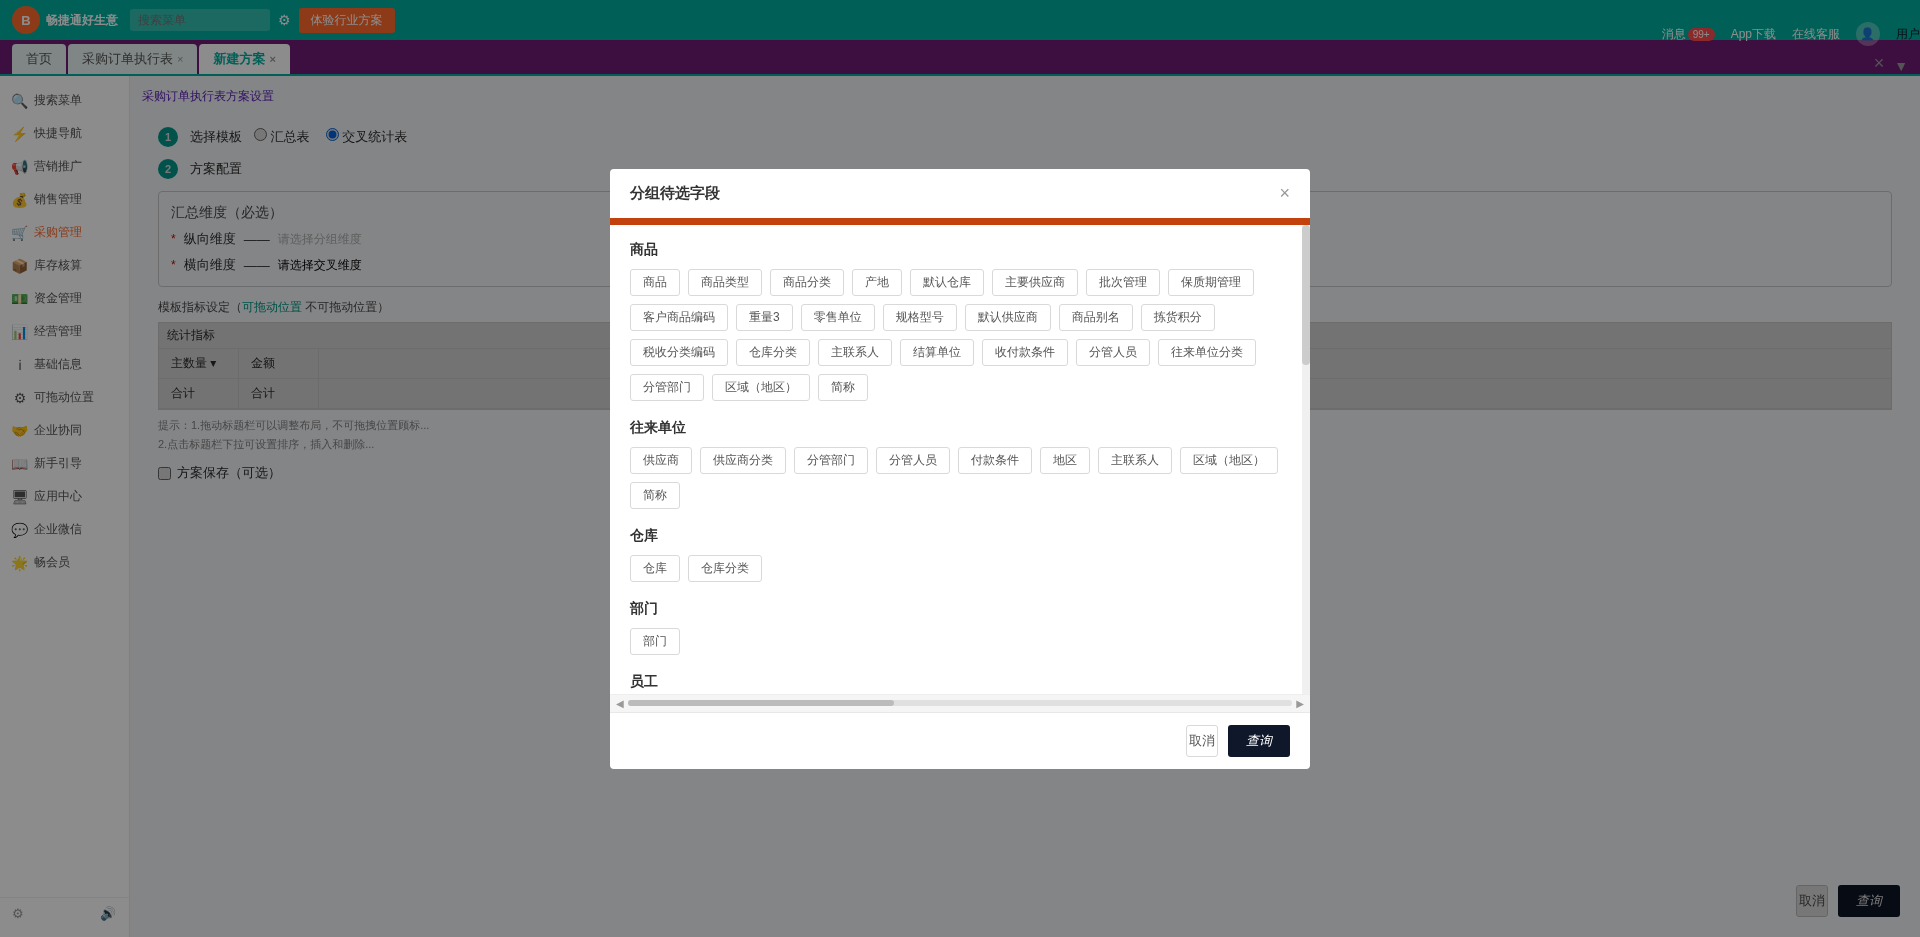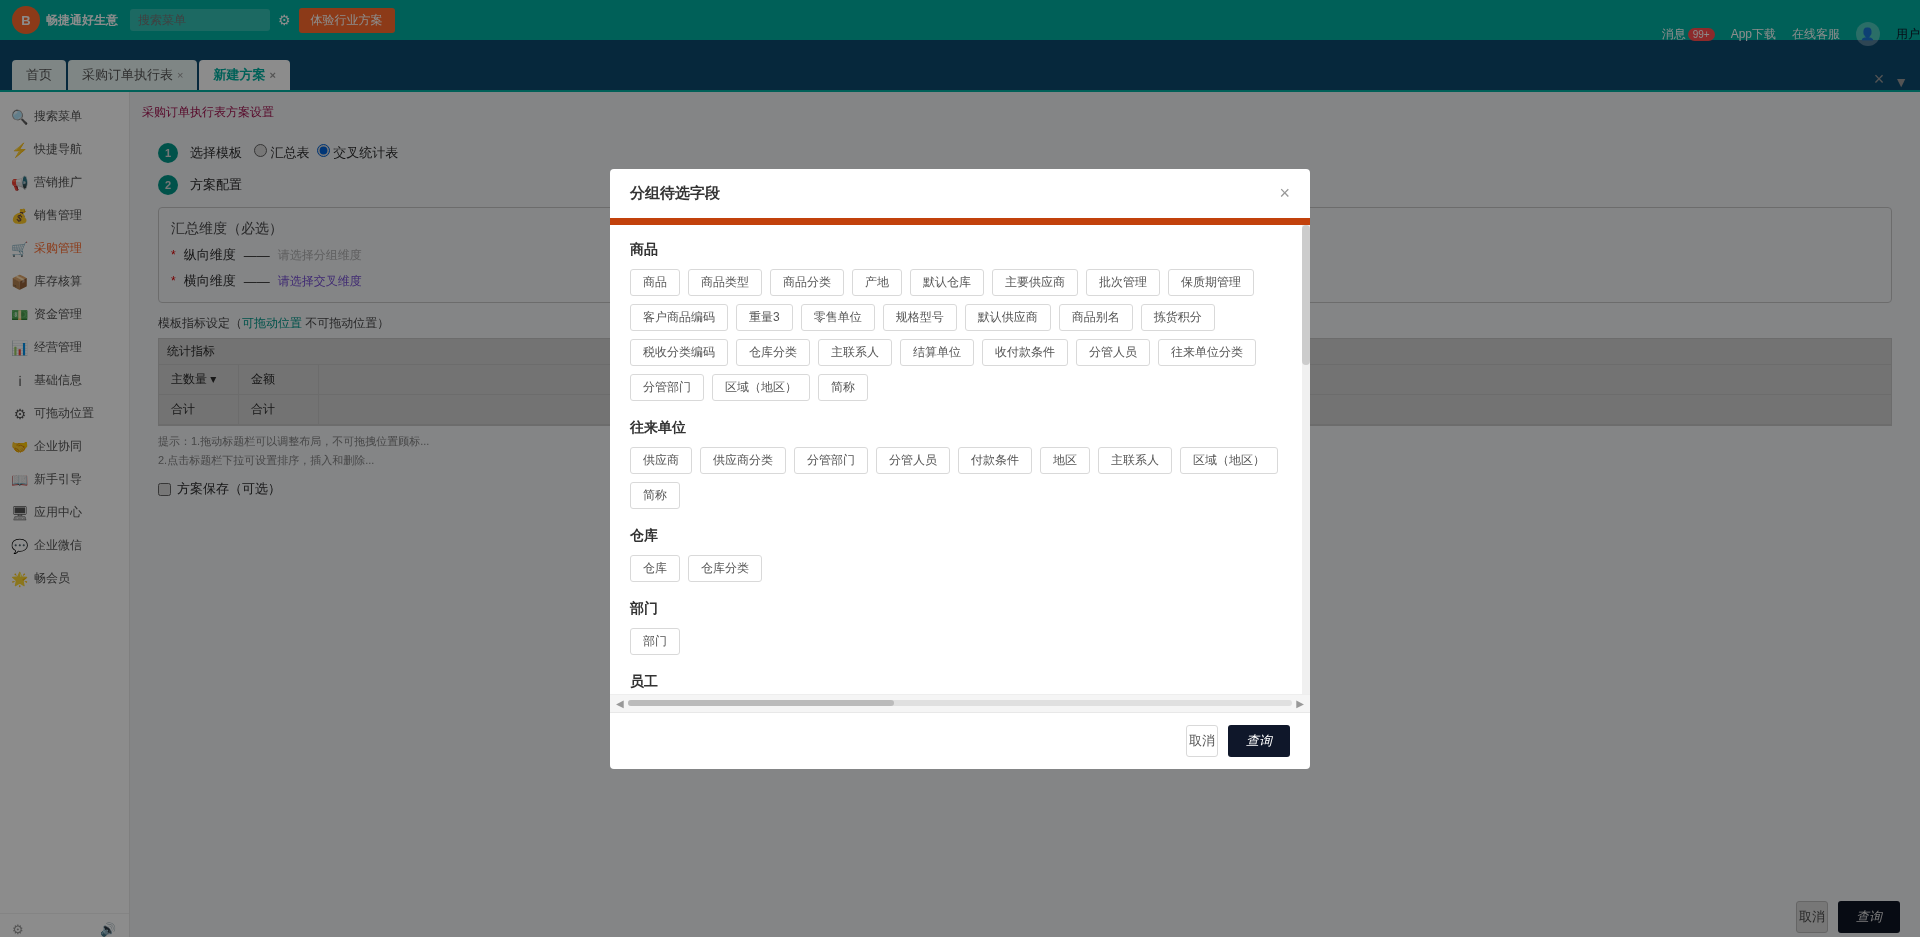--- a/index.html
+++ b/index.html
@@ -41,22 +41,22 @@
       color: white;
       border-radius: 8px;
       padding: 1px 5px;
       font-size: 10px;
       margin-left: 2px;
     }
     .gear-icon { color: white; font-size: 14px; }
 
     
     .tab-bar {
-      height: 52px;
-      background: #0c4a6e;
+      height: 36px;
+      background: #701a75;
       border-bottom: 2px solid #00b0a0;
       display: flex;
       align-items: flex-end;
       padding: 0 12px;
       gap: 2px;
     }
     .tab-item {
       padding: 6px 14px;
       background: #e8f5f3;
       border-radius: 4px 4px 0 0;
@@ -109,21 +109,21 @@
       border-top: 1px solid #f0f0f0;
     }
 
     
     .main-content {
       flex: 1;
       padding: 12px;
       overflow: auto;
       position: relative;
     }
-    .breadcrumb { font-size: 12px; color: #be185d; margin-bottom: 10px; }
+    .breadcrumb { font-size: 12px; color: #6d28d9; margin-bottom: 10px; }
 
     
     .overlay {
       position: fixed;
       top: 0; left: 0; right: 0; bottom: 0;
       background: rgba(0,0,0,0.45);
       z-index: 100;
       display: flex;
       align-items: center;
       justify-content: center;
@@ -214,21 +214,21 @@
     .step-badge {
       width: 20px; height: 20px;
       background: #00b0a0;
       color: white;
       border-radius: 50%;
       display: flex; align-items: center; justify-content: center;
       font-size: 11px;
       font-weight: bold;
       flex-shrink: 0;
     }
-    .radio-group { display: flex; gap: 7px; align-items: center; font-size: 13px; }
+    .radio-group { display: flex; gap: 16px; align-items: center; font-size: 13px; }
     .section-box {
       border: 1px solid #e8e8e8;
       border-radius: 4px;
       padding: 12px;
       margin-bottom: 12px;
     }
     .table-header-row {
       display: flex;
       gap: 0;
       background: #f7f7f7;
@@ -450,21 +450,21 @@
           <div style="display:flex;align-items:center;gap:8px;margin-bottom:8px;">
             <span style="color:#f00;font-size:12px;">*</span>
             <span>纵向维度</span>
             <span>——</span>
             <span style="color:#ccc;font-size:12px;">请选择分组维度</span>
           </div>
           <div style="display:flex;align-items:center;gap:8px;">
             <span style="color:#f00;font-size:12px;">*</span>
             <span>横向维度</span>
             <span>——</span>
-            <span style="color:#8b5cf6;font-size:12px;">请选择交叉维度</span>
+            <span style="color:#000000;font-size:12px;">请选择交叉维度</span>
           </div>
         </div>
 
         <div style="font-size:12px;color:#555;margin-bottom:6px;">模板指标设定（<span style="color:#00b0a0;">可拖动位置</span> <span>不可拖动位置）</span></div>
 
         <div style="border:1px solid #e8e8e8;margin-bottom:8px;">
           <div style="background:#f7f7f7;padding:4px 8px;font-size:12px;border-bottom:1px solid #e8e8e8;">统计指标</div>
           <div class="table-header-row">
             <div class="table-cell">主数量 ▾</div>
             <div class="table-cell">金额</div>

